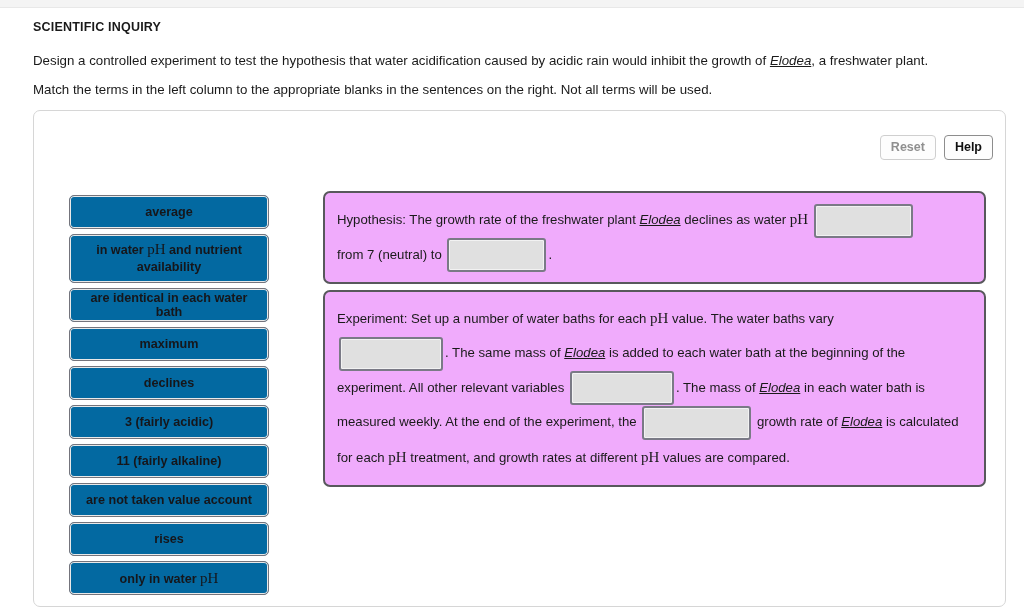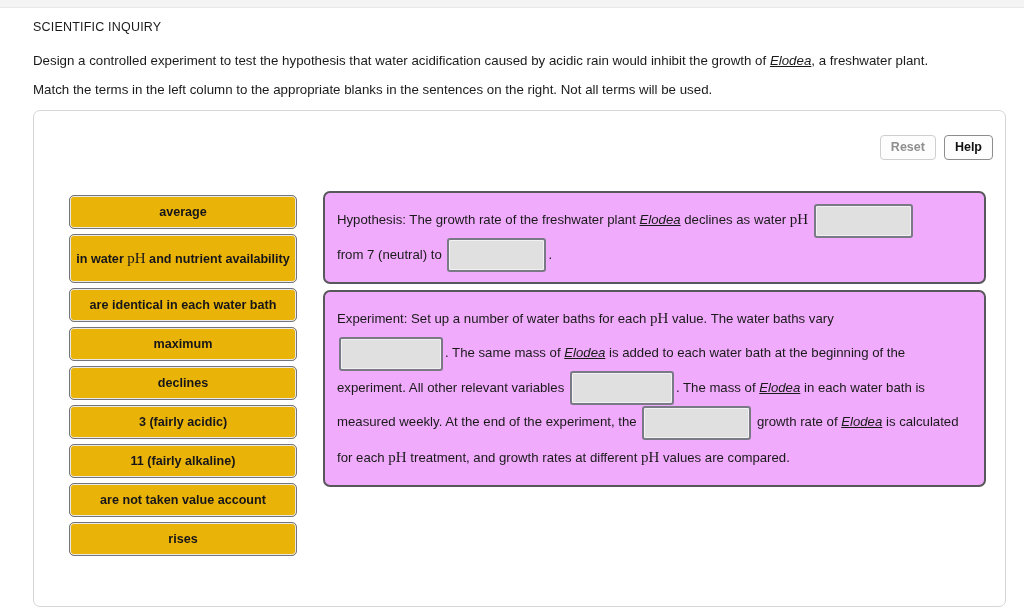--- a/index.html
+++ b/index.html
@@ -31,21 +31,21 @@
     position: absolute;
     left: 0; top: 8px;
     width: 1024px;
   }
 
   .section-title {
     position: absolute;
     left: 33px;
     top: 12px;
     font-size: 12.5px;
-    font-weight: normal;
+    font-weight: bold;
     letter-spacing: 0.2px;
     color: #1a1a1a;
   }
 
   .prompt {
     position: absolute;
     left: 33px;
     top: 44px;
     width: 975px;
     font-size: 13.3px;
@@ -108,25 +108,25 @@
 
   
   .term-bank {
     position: absolute;
     left: 35px;
     top: 84px;
     width: 228px;
   }
   .term-tile {
     box-sizing: border-box;
-    width: 228px;
+    width: 200px;
     margin-bottom: 5px;
     border: 1px solid #74747c;
     border-radius: 5px;
-    background: #eab308;
+    background: #0369a1;
     color: #16161a;
     font-size: 12.6px;
     font-weight: bold;
     text-align: center;
     display: flex;
     align-items: center;
     justify-content: center;
     cursor: grab;
     box-shadow: inset 0 0 0 1px #e9e9e9;
     padding: 0 6px;
@@ -223,20 +223,23 @@
       </div>
       <div class="term-tile h1">
         <span>11 (fairly alkaline)</span>
       </div>
       <div class="term-tile h1">
         <span>are not taken value account</span>
       </div>
       <div class="term-tile h1">
         <span>rises</span>
       </div>
+      <div class="term-tile h1">
+        <span>only in water <span class="ph">pH</span></span>
+      </div>
     </div>
 
     <div class="sentences">
 
       <div class="sentence-box">
         <span>Hypothesis: The growth rate of the freshwater plant </span><em>Elodea</em><span> declines as water </span><span class="ph">pH</span>
         <span class="blank w95"></span>
         <br>
         <span>from 7 (neutral) to </span><span class="blank w95"></span><span>.</span>
       </div>

